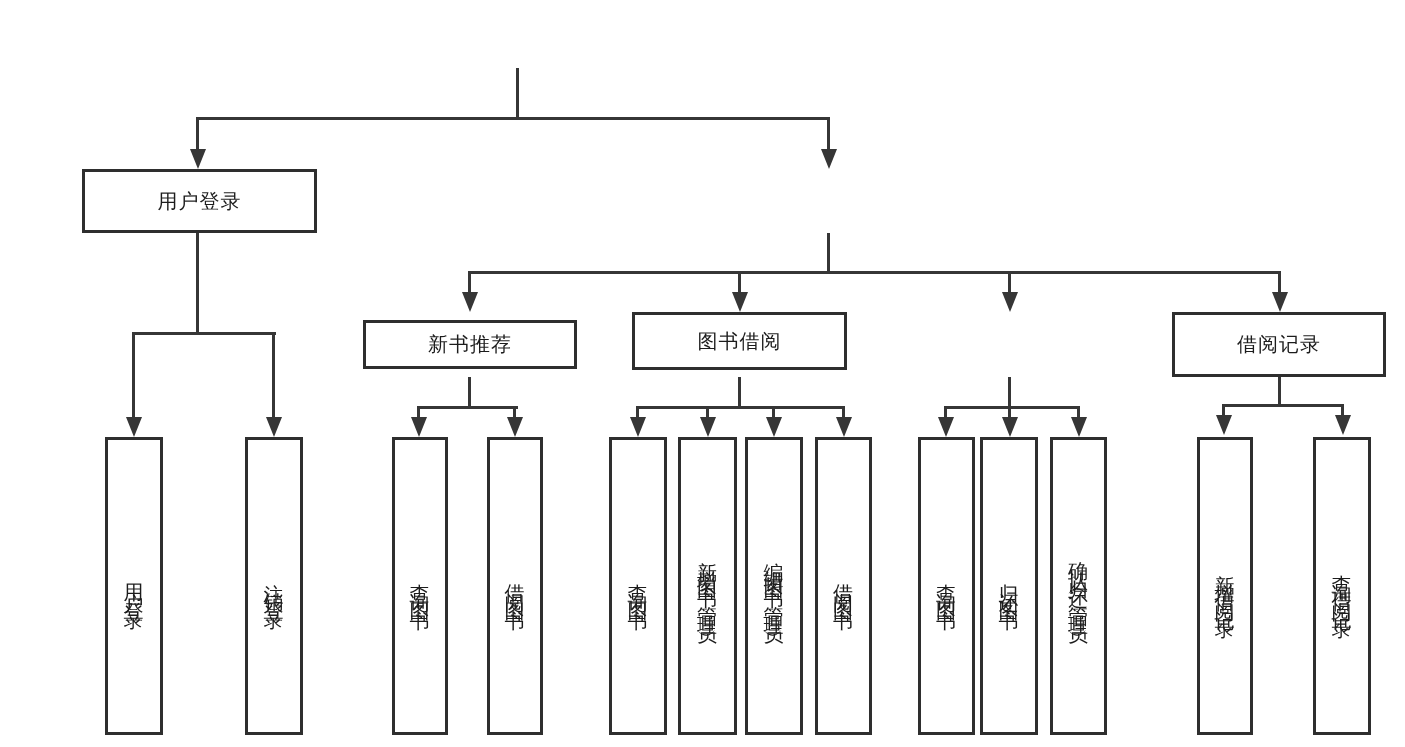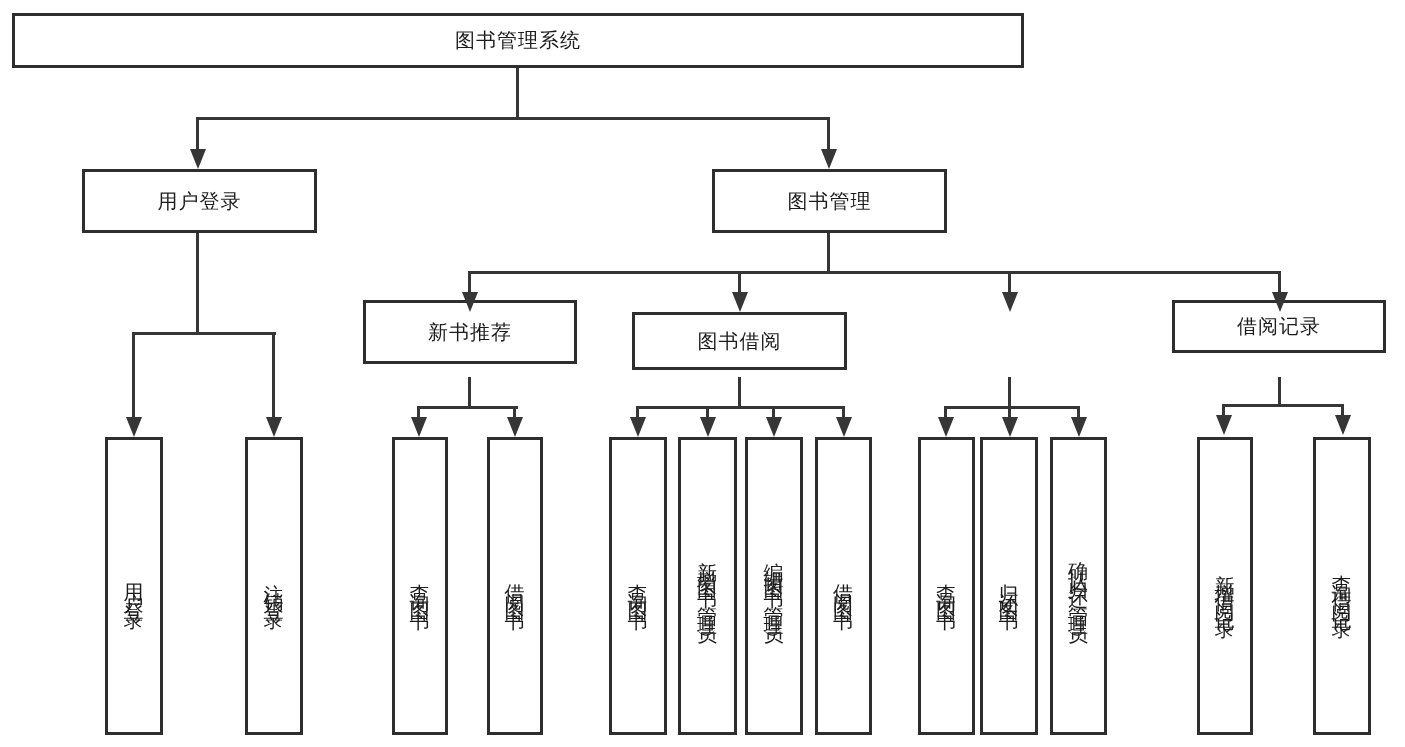--- a/index.html
+++ b/index.html
@@ -31,38 +31,32 @@
   #watermark{
     position:absolute;right:4px;top:711px;z-index:10;
     font-size:21px;color:rgba(151,151,156,0.95);letter-spacing:1px;white-space:nowrap;
   }
 </style>
 </head>
 <body>
 
 <div id="stage">
 
-  <div class="box" style="left:12px;top:13px;width:1012px;height:55px">
-    <span>图书管理系统</span>
-  </div>
 
   <div class="box" style="left:82px;top:169px;width:235px;height:64px">
     <span>用户登录</span>
   </div>
-  <div class="box" style="left:712px;top:169px;width:235px;height:64px">
-    <span>图书管理</span>
-  </div>
 
-  <div class="box" style="left:363px;top:300px;width:214px;height:64px">
+  <div class="box" style="left:363px;top:320px;width:214px;height:49px">
     <span>新书推荐</span>
   </div>
   <div class="box" style="left:632px;top:312px;width:215px;height:58px">
     <span>图书借阅</span>
   </div>
-  <div class="box" style="left:1172px;top:300px;width:214px;height:53px">
+  <div class="box" style="left:1172px;top:312px;width:214px;height:65px">
     <span>借阅记录</span>
   </div>
 
   <div class="vbox" style="left:105px;width:58px">
     <span class="vtext">用户登录</span>
   </div>
   <div class="vbox" style="left:245px;width:58px">
     <span class="vtext">注销登录</span>
   </div>
 

